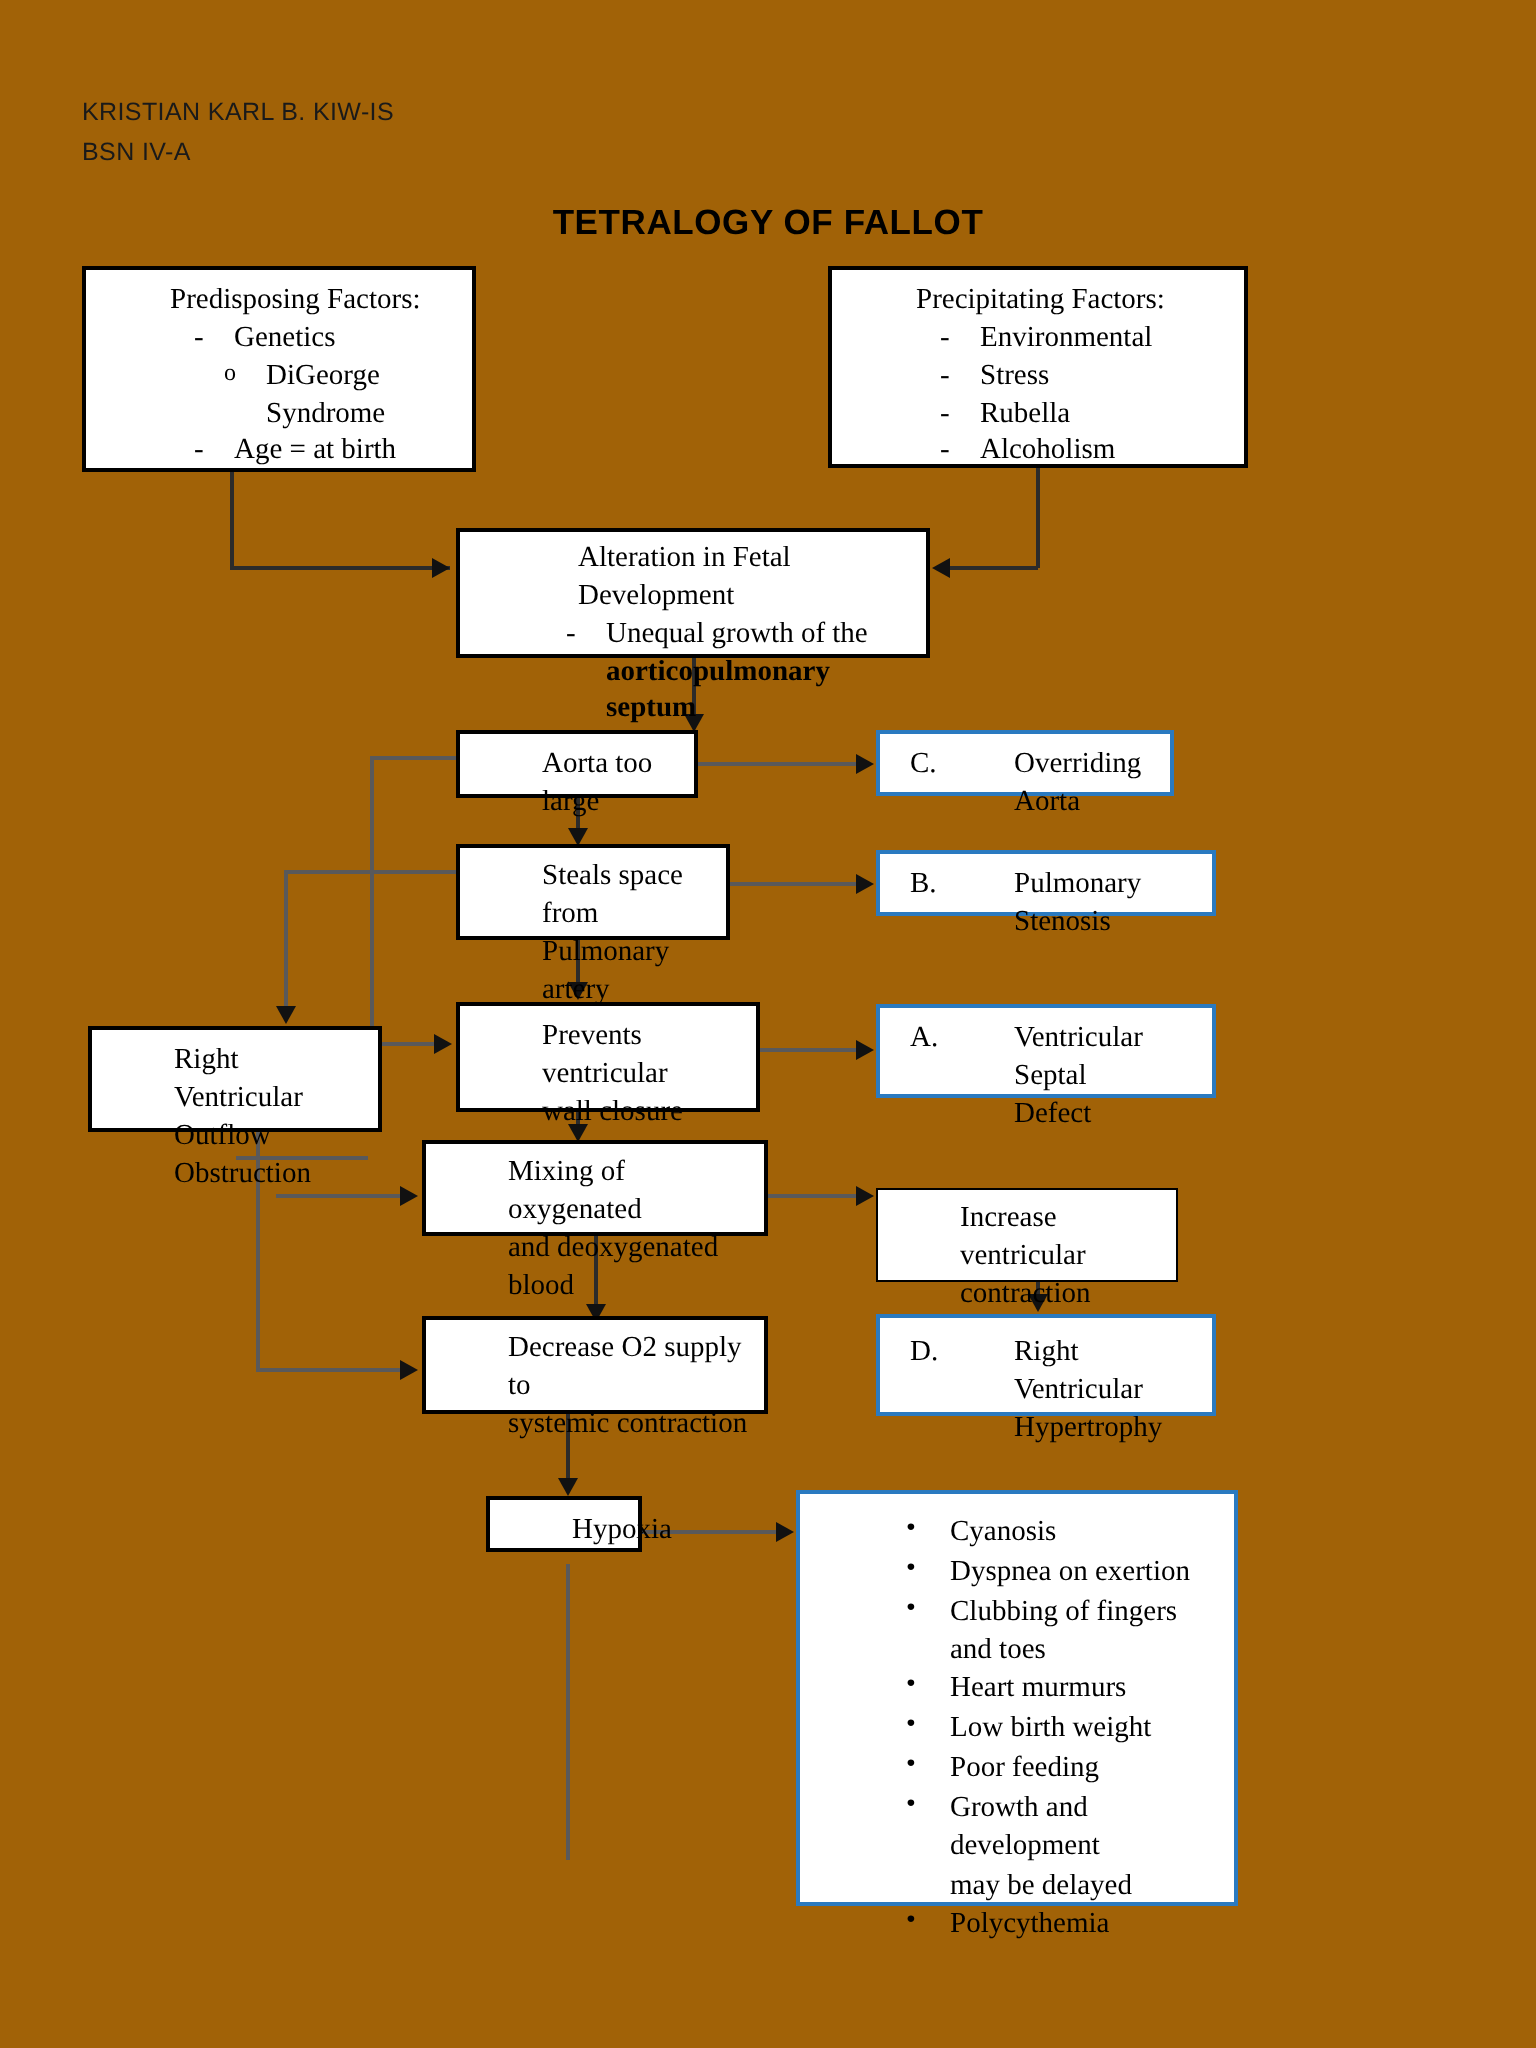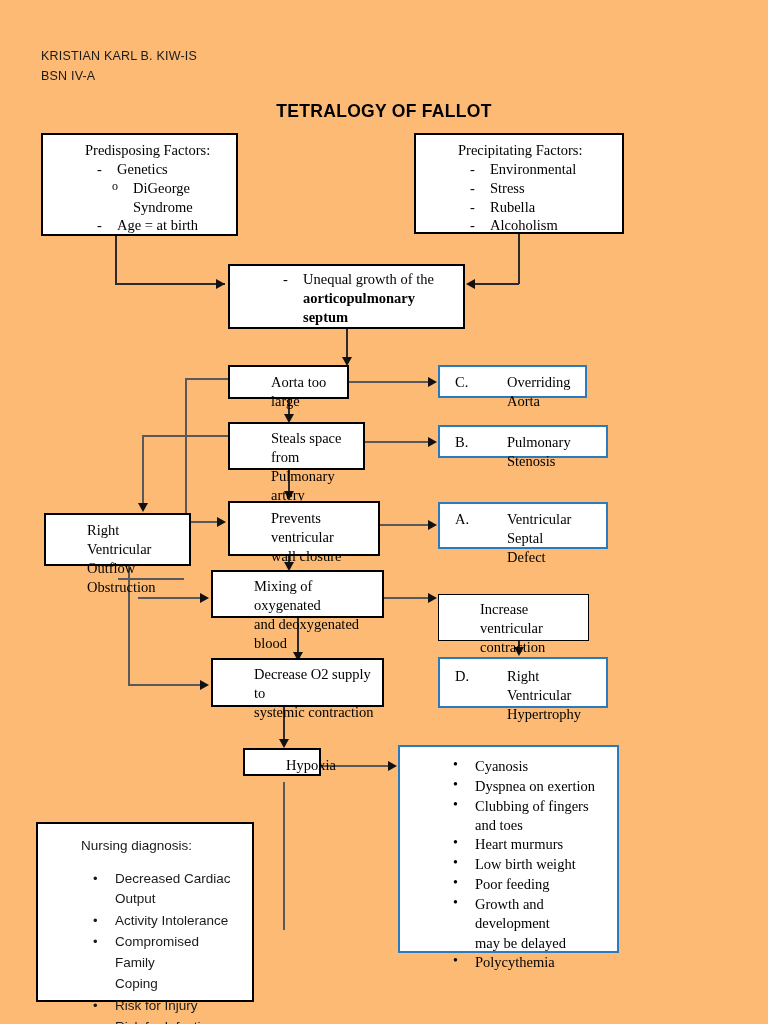--- a/index.html
+++ b/index.html
@@ -5,21 +5,21 @@
 <style>
   html, body {
     margin: 0;
     padding: 0;
     background: #ffffff;
   }
   #page {
     position: relative;
     width: 768px;
     height: 1024px;
-    background: #fdba74;
+    background: #a16207;
     overflow: hidden;
     font-family: "Liberation Serif", "DejaVu Serif", serif;
     color: #000000;
   }
 
   
   .hdr {
     position: absolute;
     font-family: "Liberation Sans", "DejaVu Sans", sans-serif;
     font-size: 12.5px;
@@ -185,20 +185,21 @@
   <div class="ln v dark" style="left:115px; top:236px; height:48px;"></div>
   <div class="ln h dark" style="left:115px; top:283px; width:110px;"></div>
   <div class="arw right" style="left:216px; top:279px;"></div>
 
   <div class="ln v dark" style="left:518px; top:234px; height:50px;"></div>
   <div class="ln h dark" style="left:474px; top:283px; width:45px;"></div>
   <div class="arw left" style="left:466px; top:279px;"></div>
 
   <div class="box" style="left:228px; top:264px; width:237px; height:65px;">
     <div class="pad" style="padding:4px 8px;">
+      <div style="padding-left:18px;">Alteration in Fetal Development</div>
       <ul class="dash">
         <li>Unequal growth of the</li>
       </ul>
       <div style="padding-left:32px; font-weight:bold;">aorticopulmonary septum</div>
     </div>
   </div>
 
   <div class="ln v dark" style="left:346px; top:329px; height:30px;"></div>
   <div class="arw down" style="left:342px; top:357px;"></div>
 
@@ -341,27 +342,14 @@
         <li>Heart murmurs</li>
         <li>Low birth weight</li>
         <li>Poor feeding</li>
         <li>Growth and development</li>
         <li class="cont">may be delayed</li>
         <li>Polycythemia</li>
       </ul>
     </div>
   </div>
 
-  <div class="box sans" style="left:36px; top:822px; width:218px; height:180px;">
-    <div class="pad" style="padding:12px 10px;">
-      <div style="margin-bottom:12px;">Nursing diagnosis:</div>
-      <ul class="dot">
-        <li>Decreased Cardiac Output</li>
-        <li>Activity Intolerance</li>
-        <li>Compromised Family</li>
-        <li class="cont">Coping</li>
-        <li>Risk for Injury</li>
-        <li>Risk for Infection</li>
-      </ul>
-    </div>
-  </div>
 
 </div>
 
 </body></html>

